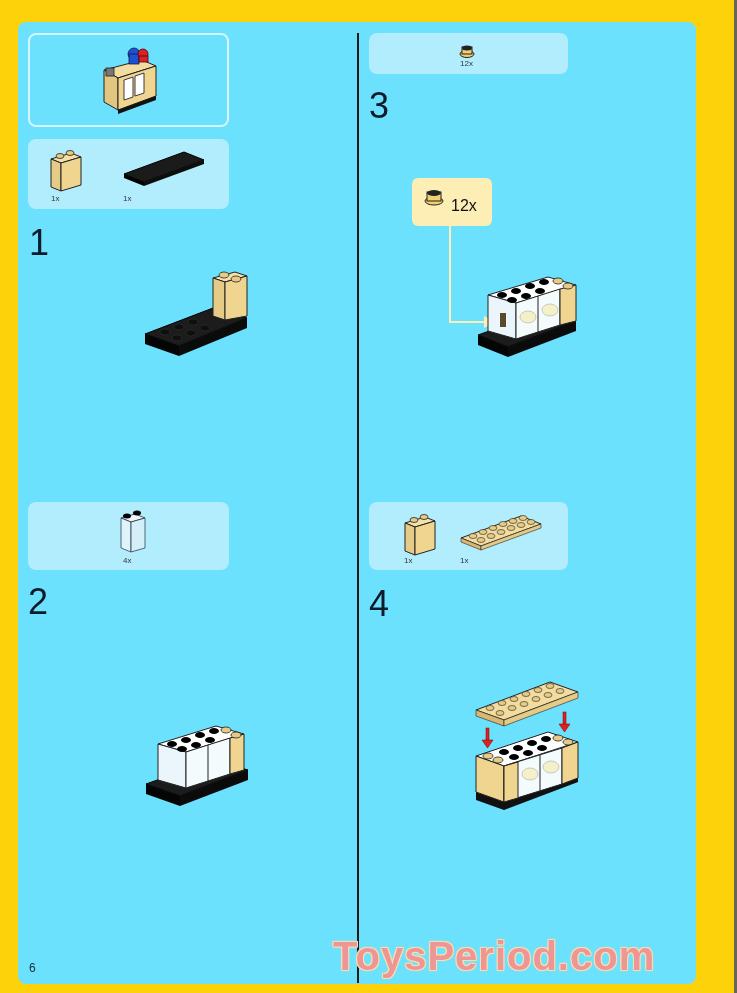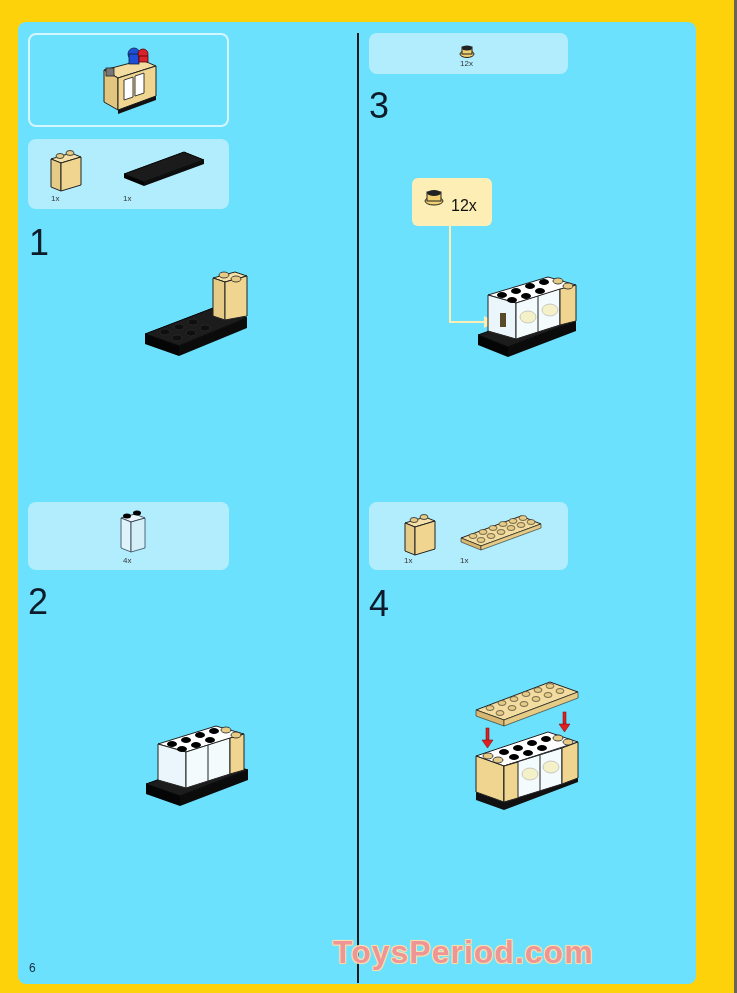--- a/index.html
+++ b/index.html
@@ -8,21 +8,21 @@
   .edge-right { position: absolute; right: 0; top: 0; width: 3px; height: 993px; background: #6b6355; }
   .page { position: absolute; left: 18px; top: 22px; width: 678px; height: 962px; background: #6ce1fd; border-radius: 8px; }
   .divider { position: absolute; left: 357px; top: 33px; width: 2px; height: 950px; background: #1a1a1a; }
   .parts-box { position: absolute; background: #b2edfd; border-radius: 8px; }
   .model-box { position: absolute; left: 28px; top: 33px; width: 201px; height: 94px; border: 2px solid #d4f6ff; border-radius: 8px; }
   .step-num { position: absolute; font-size: 36px; color: #0d1b2a; line-height: 1; }
   .qty { position: absolute; font-size: 8px; color: #333; }
   .page-num { position: absolute; left: 29px; top: 961px; font-size: 12px; color: #1a2a3a; }
   .callout { position: absolute; left: 412px; top: 178px; width: 80px; height: 48px; background: #fdeeb5; border-radius: 6px; }
   .callout-qty { position: absolute; left: 451px; top: 197px; font-size: 16px; color: #111; }
-  .watermark { position: absolute; left: 333px; top: 936px; font-size: 32px; font-weight: bold; color: #ee9595; letter-spacing: 1px; line-height: 1;
+  .watermark { position: absolute; left: 333px; top: 936px; font-size: 40px; font-weight: bold; color: #ee9595; letter-spacing: 1px; line-height: 1;
     text-shadow: 0 0 3px #fff3, 0 0 2px #fbe6b0, 1px 1px 0 #f8d9a6, -1px -1px 0 #f8d9a6, 1px -1px 0 #f8d9a6, -1px 1px 0 #f8d9a6; }
   svg { position: absolute; overflow: visible; }
 </style>
 </head>
 <body>
 
 <div class="edge-right"></div>
 <div class="page"></div>
 <div class="divider"></div>
 

